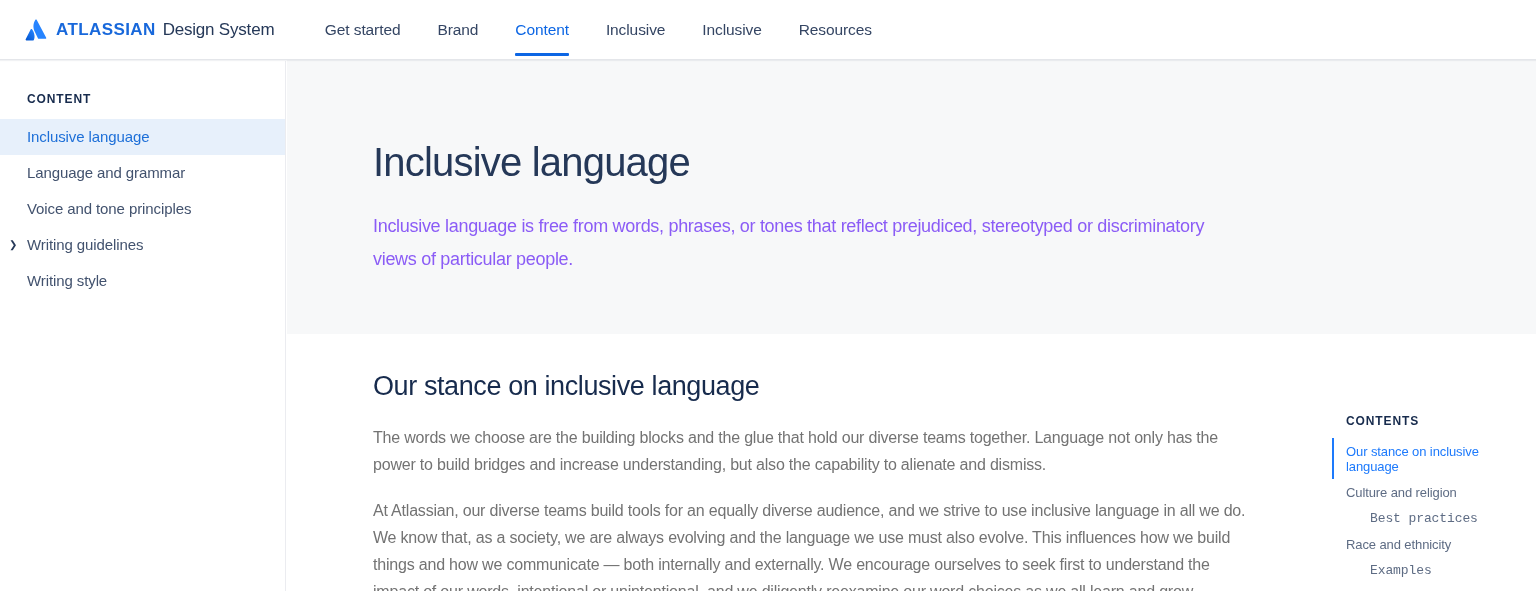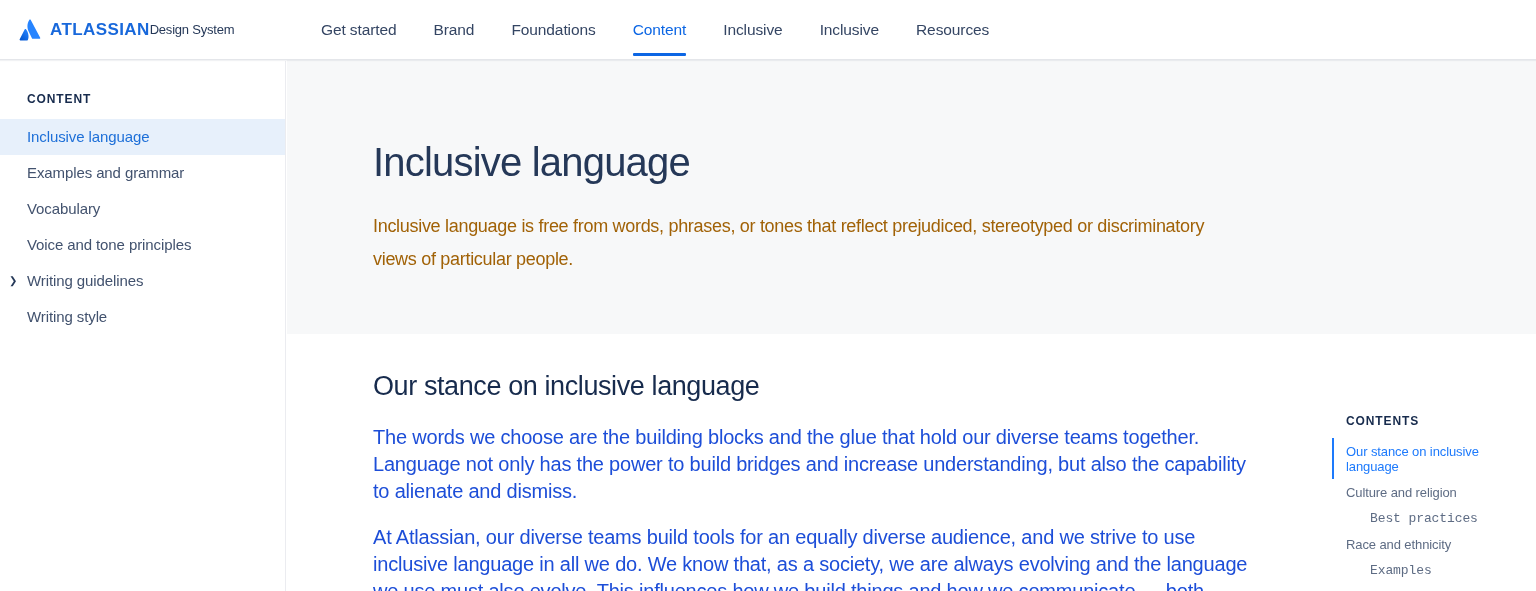--- a/index.html
+++ b/index.html
@@ -13,35 +13,35 @@
 
   
   .header {
     position: relative;
     display: flex;
     align-items: center;
     height: 60px;
     background: #fff;
     border-bottom: 1px solid #e4e6ea;
     box-shadow: 0 1px 1px rgba(9,30,66,0.06);
-    padding-left: 17px;
+    padding-left: 23px;
     z-index: 5;
-    gap: 36px;
   }
   .logo { display: flex; align-items: center; cursor: pointer; }
   .logo-mark { width: 26px; height: 26px; margin-right: 7px; }
   .logo-brand {
     font-weight: bold;
     font-size: 17px;
     letter-spacing: 0.4px;
     color: #1868DB;
   }
   .logo-product {
-    font-size: 13px;
+    font-size: 17px;
     color: #253858;
+    margin-left: 7px;
     letter-spacing: -0.2px;
   }
   .nav {
     display: flex;
     align-items: stretch;
     height: 52px;
     margin-left: 32px;
   }
   .nav-item {
     position: relative;
@@ -113,39 +113,39 @@
     font-weight: 500;
     letter-spacing: -0.8px;
     color: #253858;
   }
   .hero-subtitle {
     margin-top: 25px;
     max-width: 862px;
     font-size: 18px;
     line-height: 33px;
     letter-spacing: -0.3px;
-    color: #a16207;
+    color: #8b5cf6;
   }
   .article {
     padding: 37px 0 0 86px;
     max-width: 975px;
   }
   .article h2 {
     font-size: 27px;
     font-weight: 500;
     letter-spacing: -0.4px;
     color: #172B4D;
     margin-bottom: 22px;
   }
   .article p {
     max-width: 877px;
-    font-size: 20px;
+    font-size: 16px;
     line-height: 27px;
     letter-spacing: -0.2px;
-    color: #1d4ed8;
+    color: #737373;
     margin-bottom: 19px;
   }
 
   
   .toc {
     position: absolute;
     top: 370px;
     left: 1332px;
     width: 202px;
     z-index: 3;
@@ -188,33 +188,31 @@
       <path fill="url(#atl-g)" d="M11.1 15.1c-.5-.55-1.35-.5-1.68.18L3.3 27.5c-.3.62.15 1.35.84 1.35h8.54c.28 0 .54-.16.66-.42 1.84-3.8.72-9.56-2.24-13.33z"></path>
       <path fill="#2684FF" d="M15.25 3.5c-3.1 4.9-2.9 10.33-.86 14.4l4.12 8.53c.12.26.38.42.66.42h8.54c.69 0 1.14-.73.84-1.35L16.8 3.5c-.32-.66-1.2-.66-1.55 0z"></path>
     </svg>
     <span class="logo-brand">ATLASSIAN</span>
     <span class="logo-product">Design System</span>
   </div>
 
   <nav class="nav">
     <div class="nav-item">Get started</div>
     <div class="nav-item">Brand</div>
-    <div class="nav-item">Foundations</div>
     <div class="nav-item active">Content</div>
     <div class="nav-item">Inclusive</div>
     <div class="nav-item">Inclusive</div>
     <div class="nav-item">Resources</div>
   </nav>
 </div>
 
 <aside class="sidebar">
   <div class="sidebar-heading">CONTENT</div>
   <div class="side-item selected">Inclusive language</div>
-  <div class="side-item">Examples and grammar</div>
-  <div class="side-item">Vocabulary</div>
+  <div class="side-item">Language and grammar</div>
   <div class="side-item">Voice and tone principles</div>
   <div class="side-item">
     <span class="chevron">❯</span>
     <span>Writing guidelines</span>
   </div>
   <div class="side-item">Writing style</div>
 </aside>
 
 <main class="main">
   <section class="hero">

